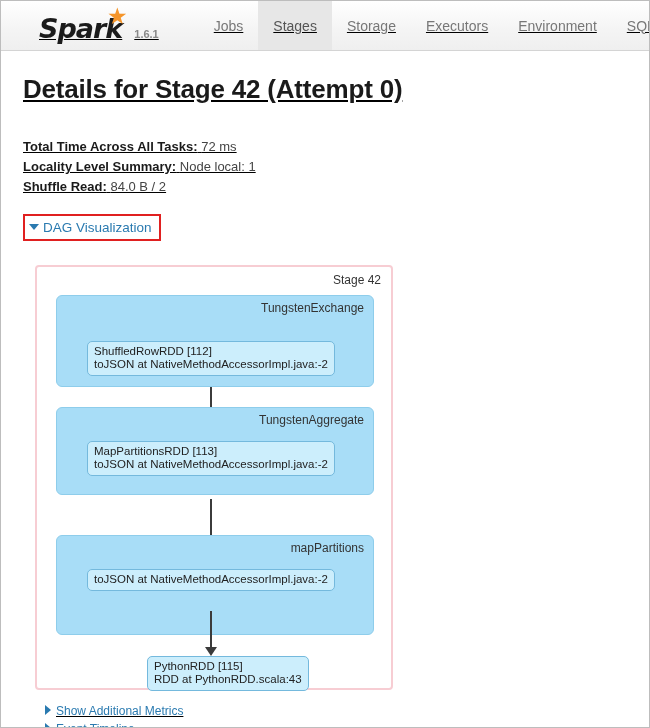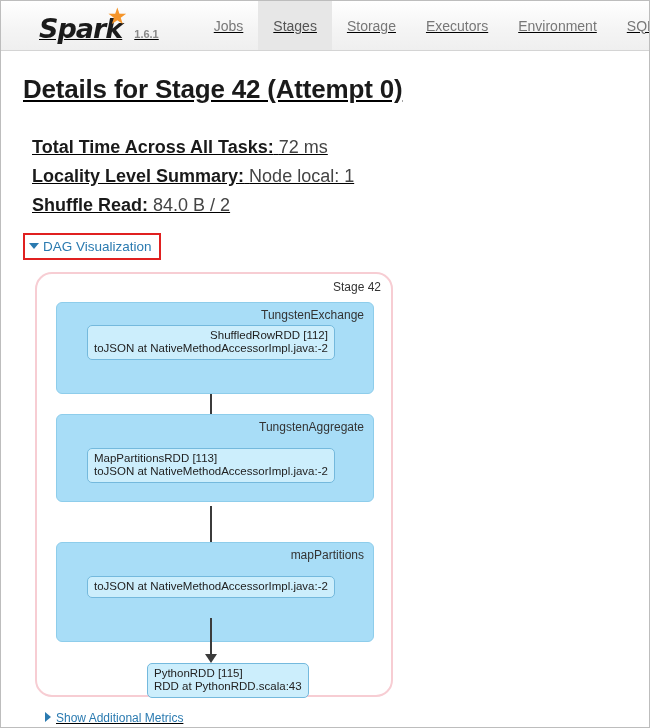--- a/index.html
+++ b/index.html
@@ -96,24 +96,24 @@
   #page-title {
     font-size: 26px;
     font-weight: bold;
     color: #1a1a1a;
     margin: 6px 0 33px 0;
     line-height: 1.1;
     letter-spacing: -0.2px;
   }
   .summary-list { margin: 0 0 8px 0; padding: 0; list-style: none; }
   .summary-item {
-    font-size: 18px;
+    font-size: 13px;
     color: #333333;
     line-height: 20px;
-    margin: 9px;
+    margin: 0;
   }
   .summary-item .lbl { font-weight: bold; color: #1a1a1a; }
   .summary-item .val { font-weight: normal; color: #444444; }
 
   
   #dag-toggle-wrap {
     position: relative;
     display: inline-block;
     margin-top: 9px;
     border: 2px solid #e02020;
@@ -142,26 +142,26 @@
     border-bottom: 5px solid transparent;
     border-left: 6px solid #2a7ab0;
     margin-right: 5px;
     vertical-align: middle;
     position: relative; top: -1px;
   }
 
   
   #dag-container {
     position: relative;
-    margin-top: 12px;
+    margin-top: 24px;
     margin-left: 12px;
     width: 358px;
     height: 425px;
     border: 2px solid #f7cdd3;
-    border-radius: 17px;
+    border-radius: 4px;
     background: #ffffff;
   }
   #dag-stage-label {
     position: absolute;
     right: 10px; top: 6px;
     font-size: 12px;
     color: #333333;
   }
 
   .scope-node {
@@ -266,21 +266,21 @@
       </a>
     </div>
 
     
     <div id="dag-container">
 
       <div id="dag-stage-label">Stage 42</div>
 
       <div class="scope-node" style="top:28px; height:92px;">
         <div class="scope-label">TungstenExchange</div>
-        <div class="rdd-box" style="left:30px; top:22px;text-align:right;">
+        <div class="rdd-box" style="left:30px; top:45px;">
           <div>ShuffledRowRDD [112]</div>
           <div>toJSON at NativeMethodAccessorImpl.java:-2</div>
         </div>
       </div>
 
       <div class="edge-line" style="left:173px; top:120px; height:44px;"></div>
       <div class="edge-head" style="left:168px; top:160px;"></div>
 
       <div class="scope-node" style="top:140px; height:88px;">
         <div class="scope-label">TungstenAggregate</div>

